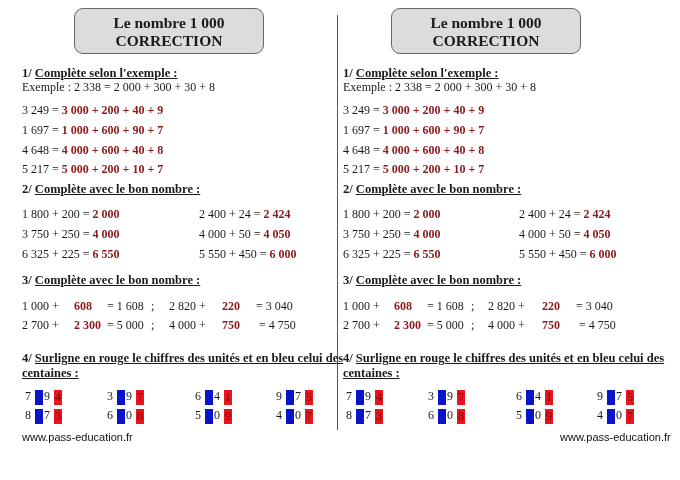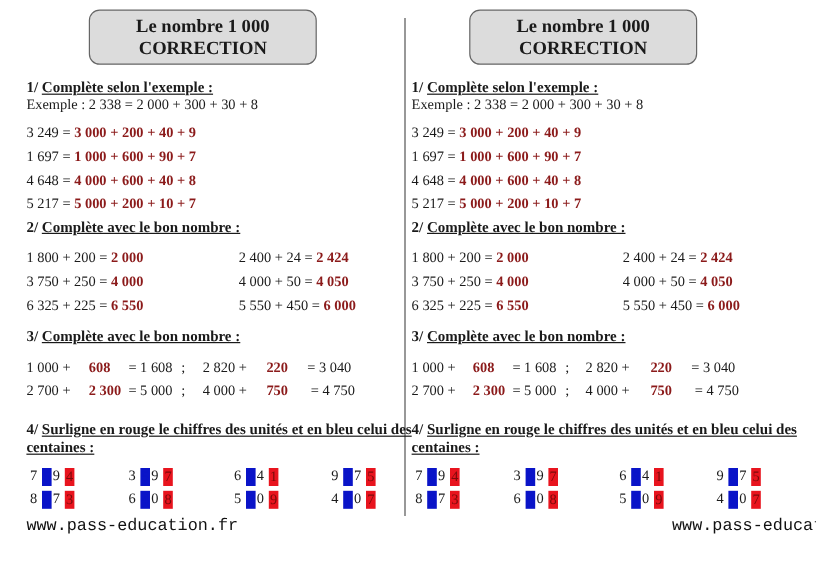--- a/index.html
+++ b/index.html
@@ -17,21 +17,21 @@
   .title-box div { white-space:nowrap;text-align:center; }
   .abs { position:absolute; white-space:nowrap; }
   .sec-title { font-weight:bold; font-size:12.5px; }
   .sec-title .u { text-decoration:underline; }
   .txt { font-size:12px; }
   .ans { color:#8b1a1a; font-weight:bold; }
   .digits { font-size:12px; }
   .hl { display:inline-block; width:8px; height:15px; line-height:15px; text-align:center; vertical-align:middle; margin:0 1px; }
   .hl.blue { background:#0a14c8; color:#0a14c8; }
   .hl.red { background:#e8141e; color:#7a0a0a; }
-  .footer { font-family:Liberation Mono, monospace; font-size:14px; color:#111; }
+  .footer { font-family:Liberation Sans, sans-serif; font-size:11px; color:#111; }
 </style>
 </head>
 <body>
 
 <div class="divider"></div>
 
 <div class="page left">
   <div class="title-box">
     <div>Le nombre 1 000</div>
     <div>CORRECTION</div>

